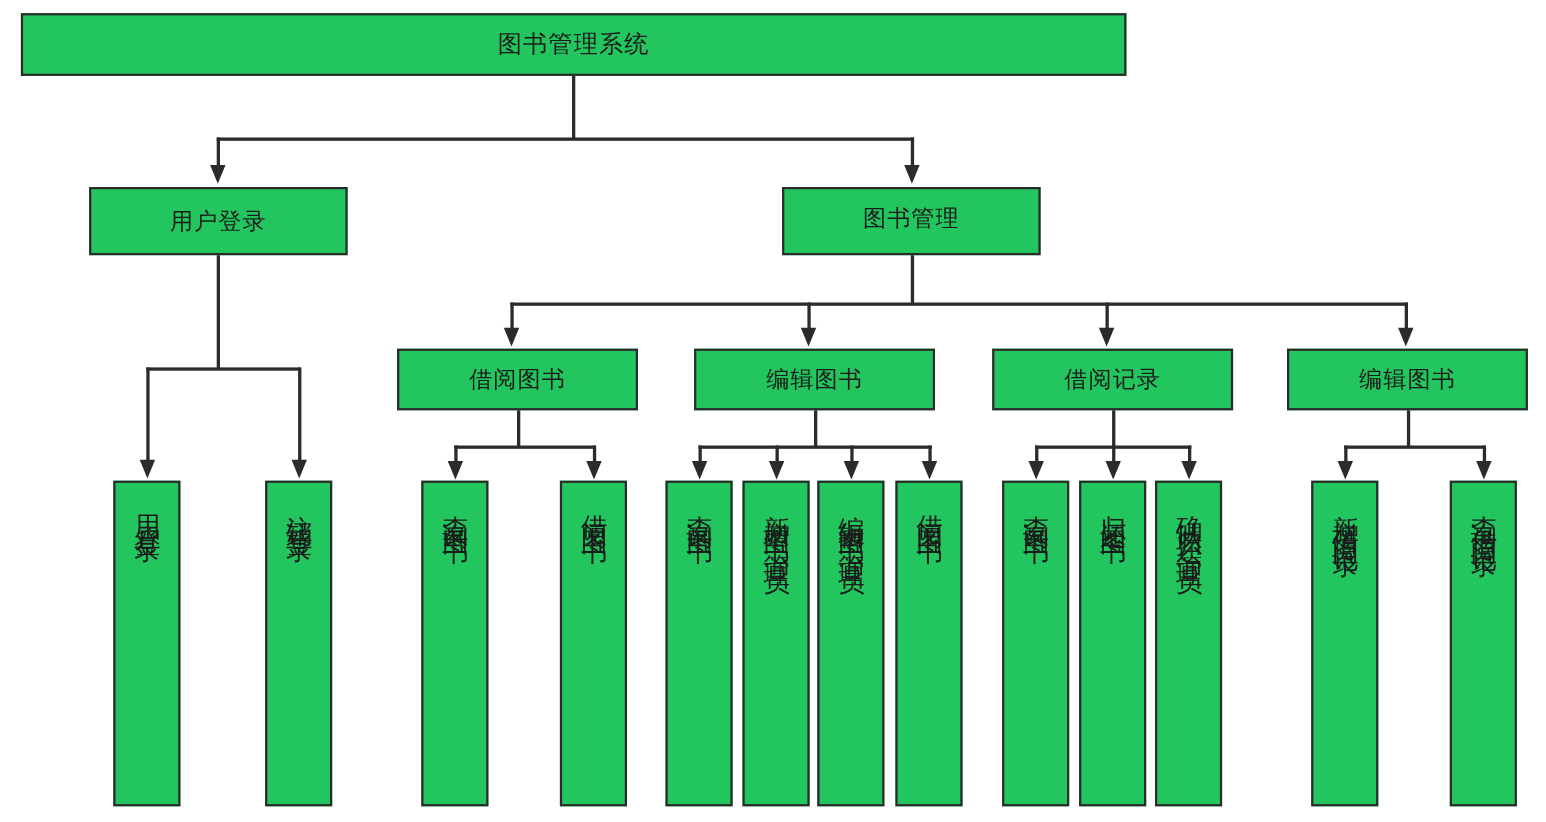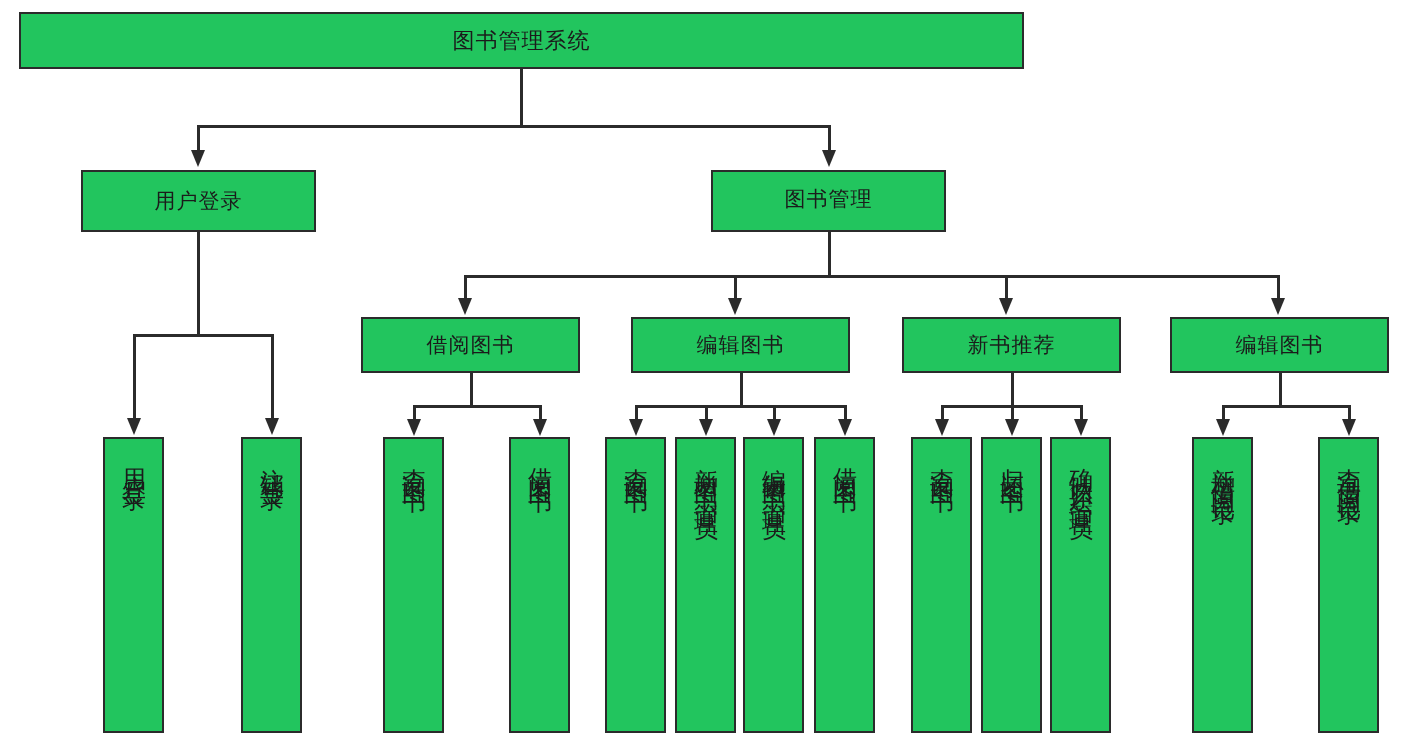--- a/index.html
+++ b/index.html
@@ -125,21 +125,21 @@
   <div class="vline" style="left:1277px;top:275px;height:24px;"></div>
   <div class="arrow" style="left:1271px;top:298px;"></div>
 
   <div class="node" style="left:361px;top:317px;width:219px;height:56px;">
     <span class="lbl">借阅图书</span>
   </div>
   <div class="node" style="left:631px;top:317px;width:219px;height:56px;">
     <span class="lbl">编辑图书</span>
   </div>
   <div class="node" style="left:902px;top:317px;width:219px;height:56px;">
-    <span class="lbl">新书推荐</span>
+    <span class="lbl">借阅记录</span>
   </div>
   <div class="node" style="left:1170px;top:317px;width:219px;height:56px;">
     <span class="lbl">编辑图书</span>
   </div>
 
   <div class="vline" style="left:470px;top:373px;height:33px;"></div>
   <div class="hline" style="left:413px;top:405px;width:128px;height:2.6px;"></div>
   <div class="vline" style="left:413px;top:405px;height:15px;"></div>
   <div class="arrow" style="left:407px;top:419px;"></div>
   <div class="vline" style="left:539px;top:405px;height:15px;"></div>

